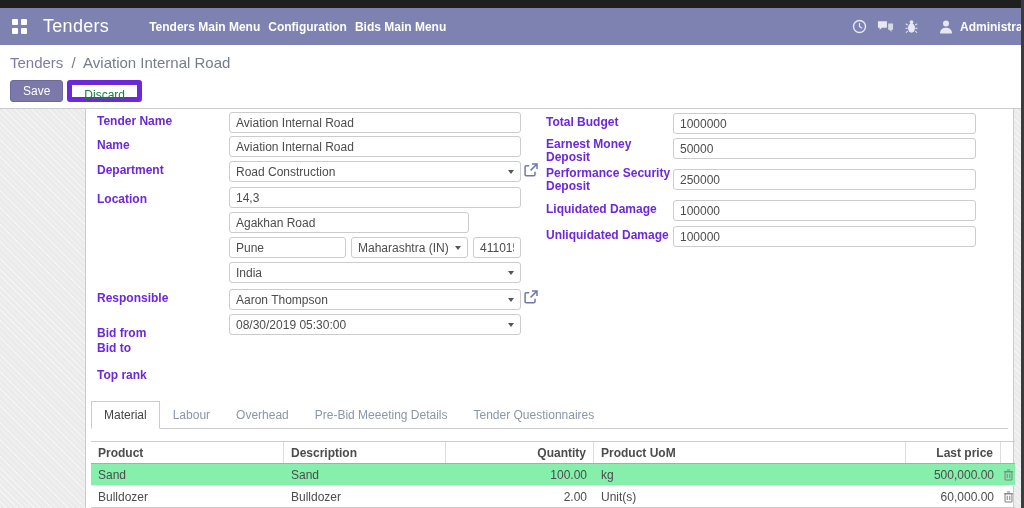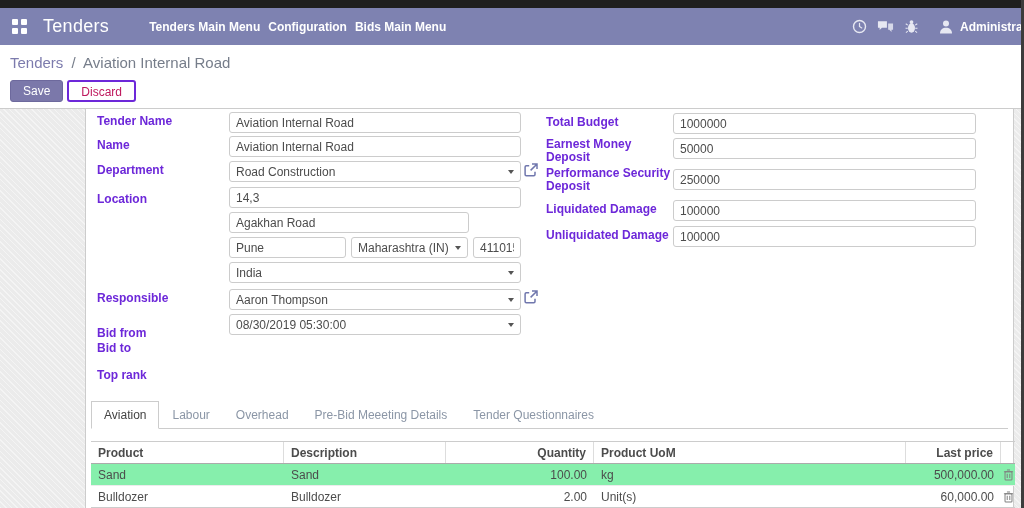--- a/index.html
+++ b/index.html
@@ -28,21 +28,21 @@
   
   .control-panel { position:absolute; top:45px; left:0; width:1024px; height:63px; background:#fff; }
   .breadcrumb { position:absolute; left:10px; top:9px; font-size:15px; white-space:nowrap; }
   .bc-link { color:#7c7bad; text-decoration:none; cursor:pointer; }
   .bc-sep, .bc-current { color:#767d8a; }
   .bc-sep { margin:0 4px; }
   .btn-row { position:absolute; left:10px; top:35px; display:flex; gap:4px; }
   .btn { font-family:inherit; font-size:12px; height:22px; padding:0 12px;
     border-radius:3px; cursor:pointer; line-height:20px; }
   .btn-save { background:#7b78aa; border:1px solid #6d699d; color:#fff; }
-  .btn-discard { background:#fff; border:2px solid #6d28d9; color:#be185d; }
+  .btn-discard { background:#fff; border:5px solid #6d28d9; color:#15803d; }
   
   .content { position:absolute; top:108px; left:0; width:1024px; height:400px;
     border-top:1px solid #ccc; background-color:#ebebeb;
     background-image:repeating-linear-gradient(45deg,#f4f4f4 0,#f4f4f4 1px,transparent 1px,transparent 4px); }
   .sheet { position:absolute; left:85px; top:0; width:929px; height:400px;
     background:#fff; border-left:1px solid #ccc; border-right:1px solid #ccc; }
   .flabel { position:absolute; font-size:12px; font-weight:bold; color:#6d28d9;
     width:132px; line-height:13px; }
   .finput { position:absolute; height:21px; border:1px solid #ccc; border-radius:3px;
     font-size:12px; color:#4c4c4c; padding:0 6px; font-family:inherit; background:#fff; outline:none; }
@@ -204,21 +204,21 @@
     <label class="flabel" style="left:460px;top:58px">Performance Security Deposit</label>
     <input class="finput" style="left: 587px; top: 60px; width: 303px;" value="250000">
 
     <label class="flabel" style="left:460px;top:94px">Liquidated Damage</label>
     <input class="finput" style="left: 587px; top: 91px; width: 303px;" value="100000">
 
     <label class="flabel" style="left:460px;top:120px">Unliquidated Damage</label>
     <input class="finput" style="left: 587px; top: 117px; width: 303px;" value="100000">
 
     <div class="tabs">
-      <div class="tab active">Aviation</div>
+      <div class="tab active">Material</div>
       <div class="tab">Labour</div>
       <div class="tab">Overhead</div>
       <div class="tab">Pre-Bid Meeeting Details</div>
       <div class="tab">Tender Questionnaires</div>
     </div>
 
     <div class="list">
       <div class="lrow lhead">
         <div class="cell c-product">Product</div>
         <div class="cell c-desc">Description</div>

